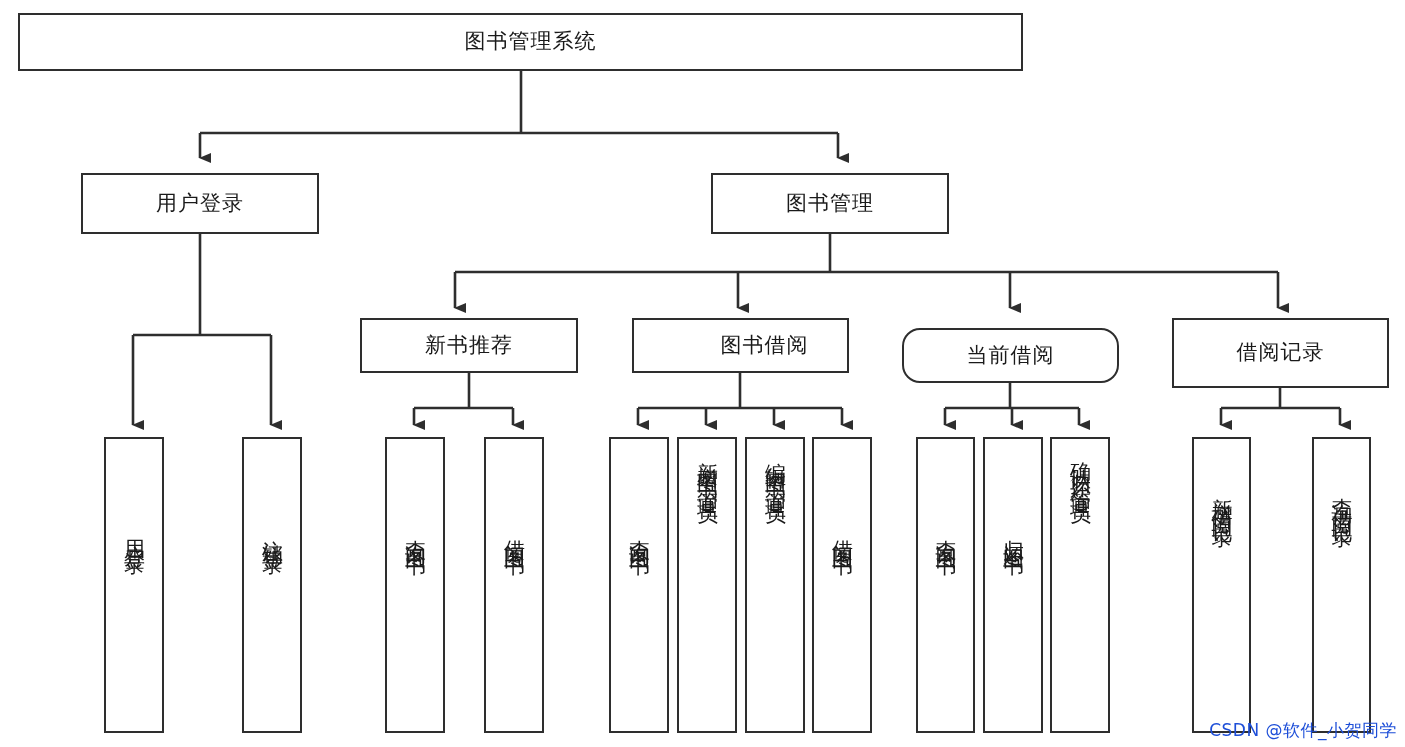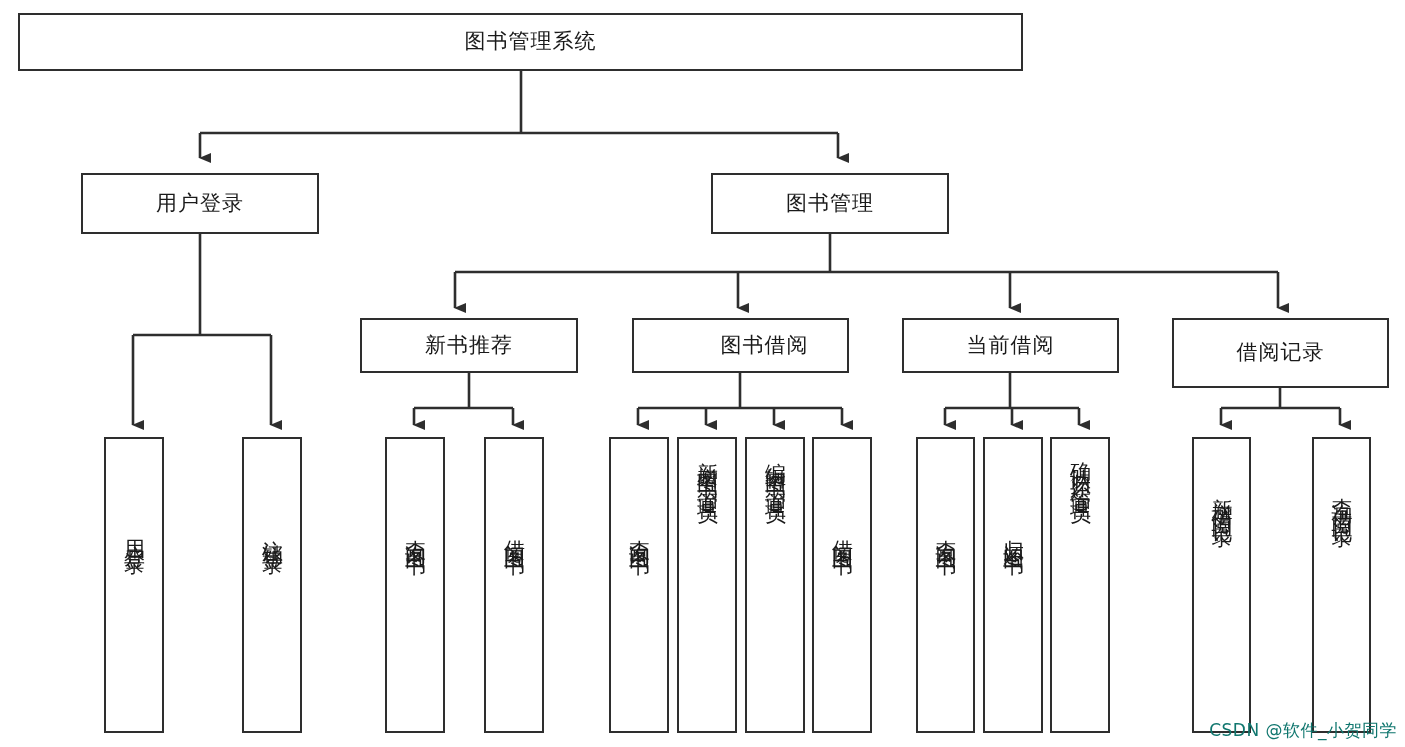--- a/index.html
+++ b/index.html
@@ -58,21 +58,21 @@
     white-space: nowrap;
   }
   .node.v.tall .label {
     letter-spacing: 6px;
   }
   #watermark {
     position: absolute;
     right: 8px;
     bottom: 5px;
     font-size: 17px;
-    color: #0f766e;
+    color: #1d4ed8;
     letter-spacing: 0.5px;
     white-space: nowrap;
   }
 </style>
 </head>
 <body>
 
 <div id="canvas">
 
   <svg class="wires" viewBox="0 0 1405 747" xmlns="http://www.w3.org/2000/svg">
@@ -138,21 +138,21 @@
   </div>
 
   <div class="node h" style="left:360px; top:318px; width:218px; height:55px;">
     <span class="label">新书推荐</span>
   </div>
 
   <div class="node h" style="left:632px; top:318px; width:217px; height:55px;padding-left:48px;">
     <span class="label">图书借阅</span>
   </div>
 
-  <div class="node h" style="left:902px; top:318px; width:217px; height:55px;">
+  <div class="node h" style="left:902px; top:328px; width:217px; height:55px;border-radius:18px;">
     <span class="label">当前借阅</span>
   </div>
 
   <div class="node h" style="left:1172px; top:318px; width:217px; height:70px;">
     <span class="label">借阅记录</span>
   </div>
 
   <div class="node v" style="left:104px; top:437px; width:60px; height:296px; padding-top:84px;">
     <span class="label">用户登录</span>
   </div>

